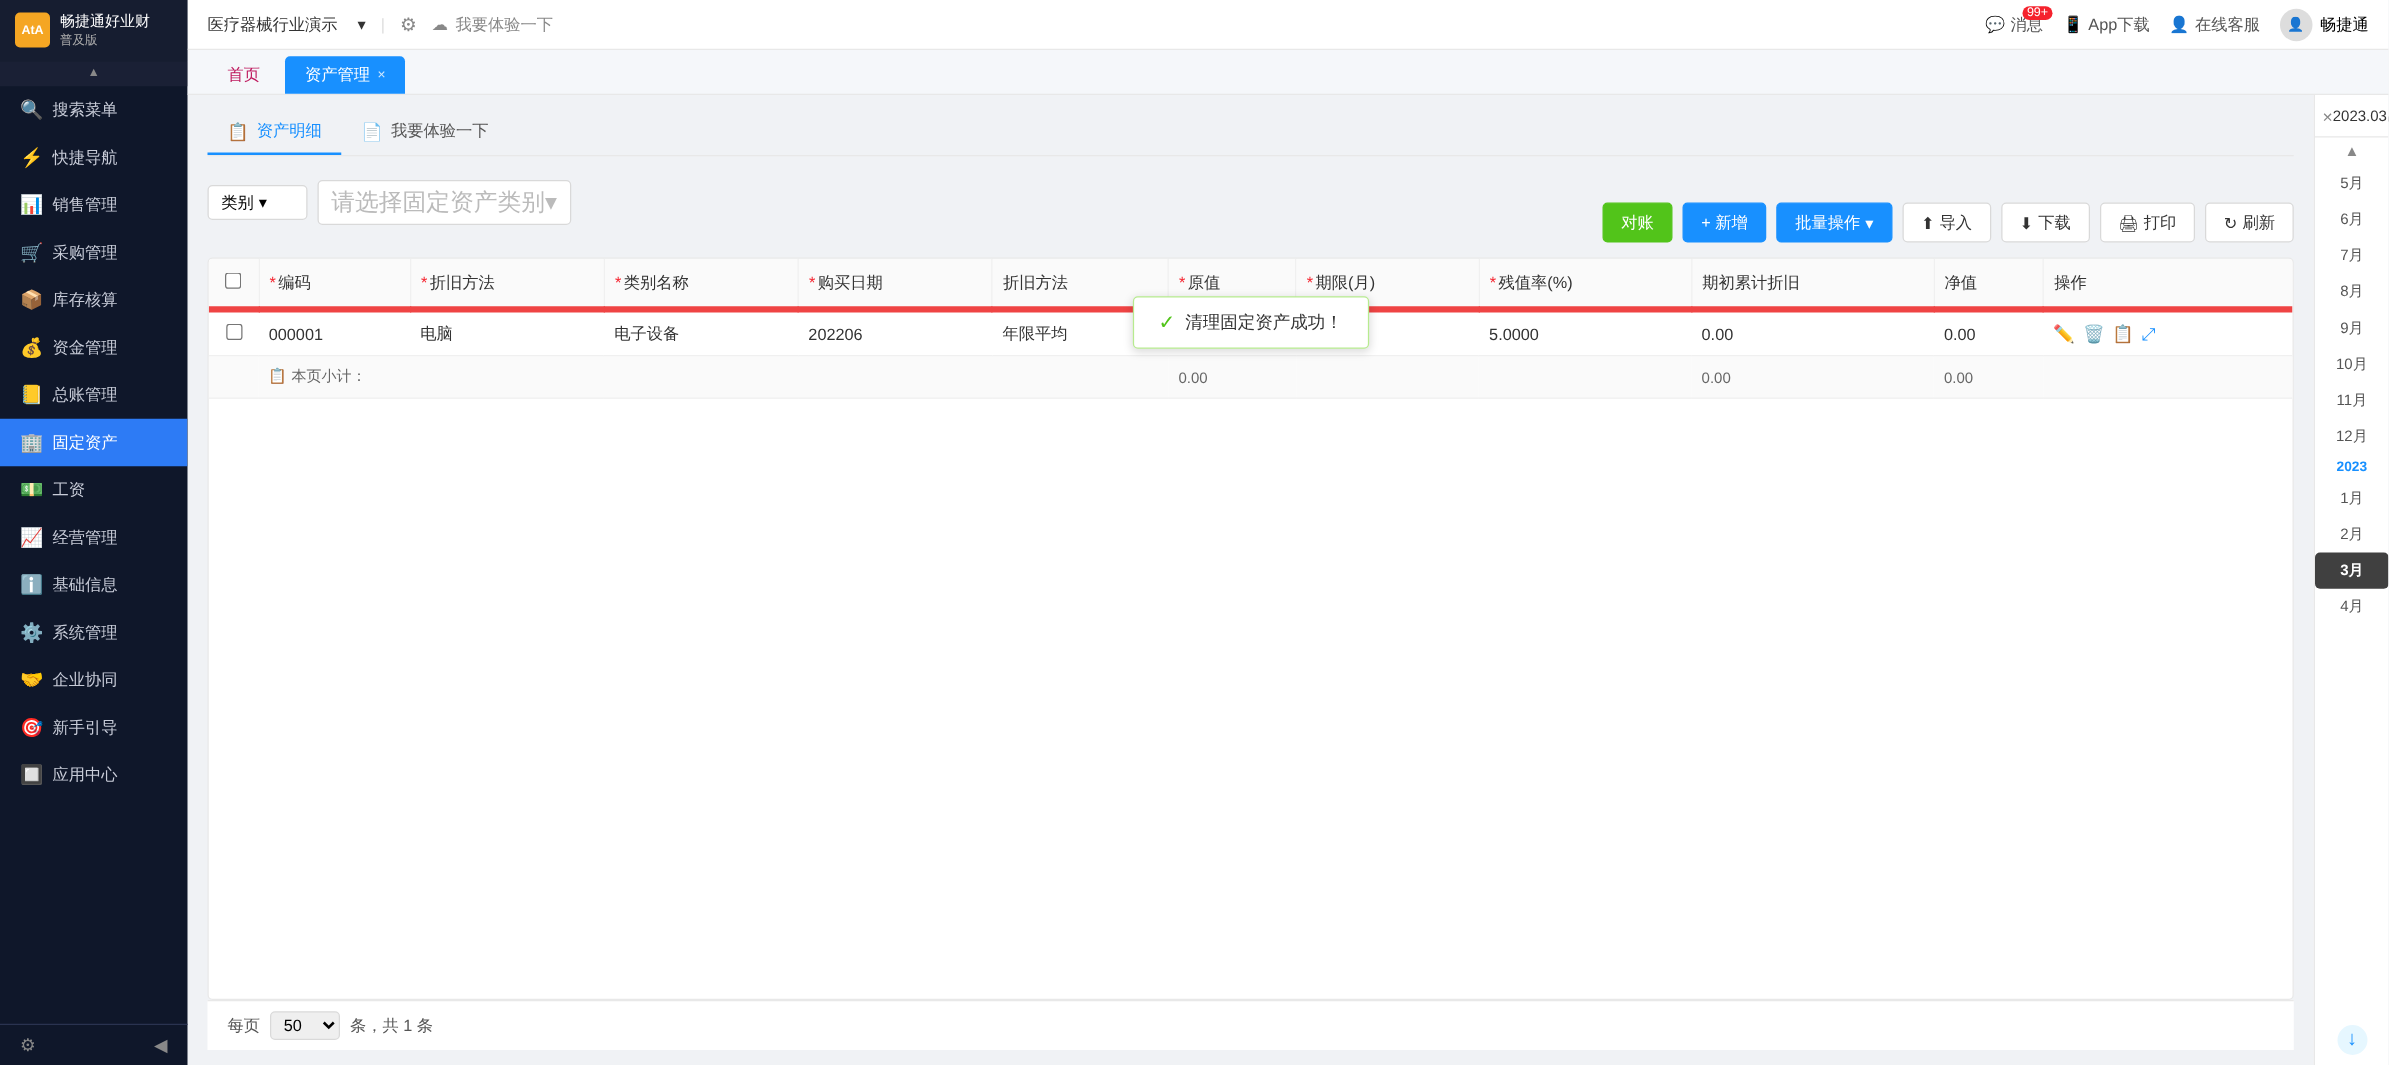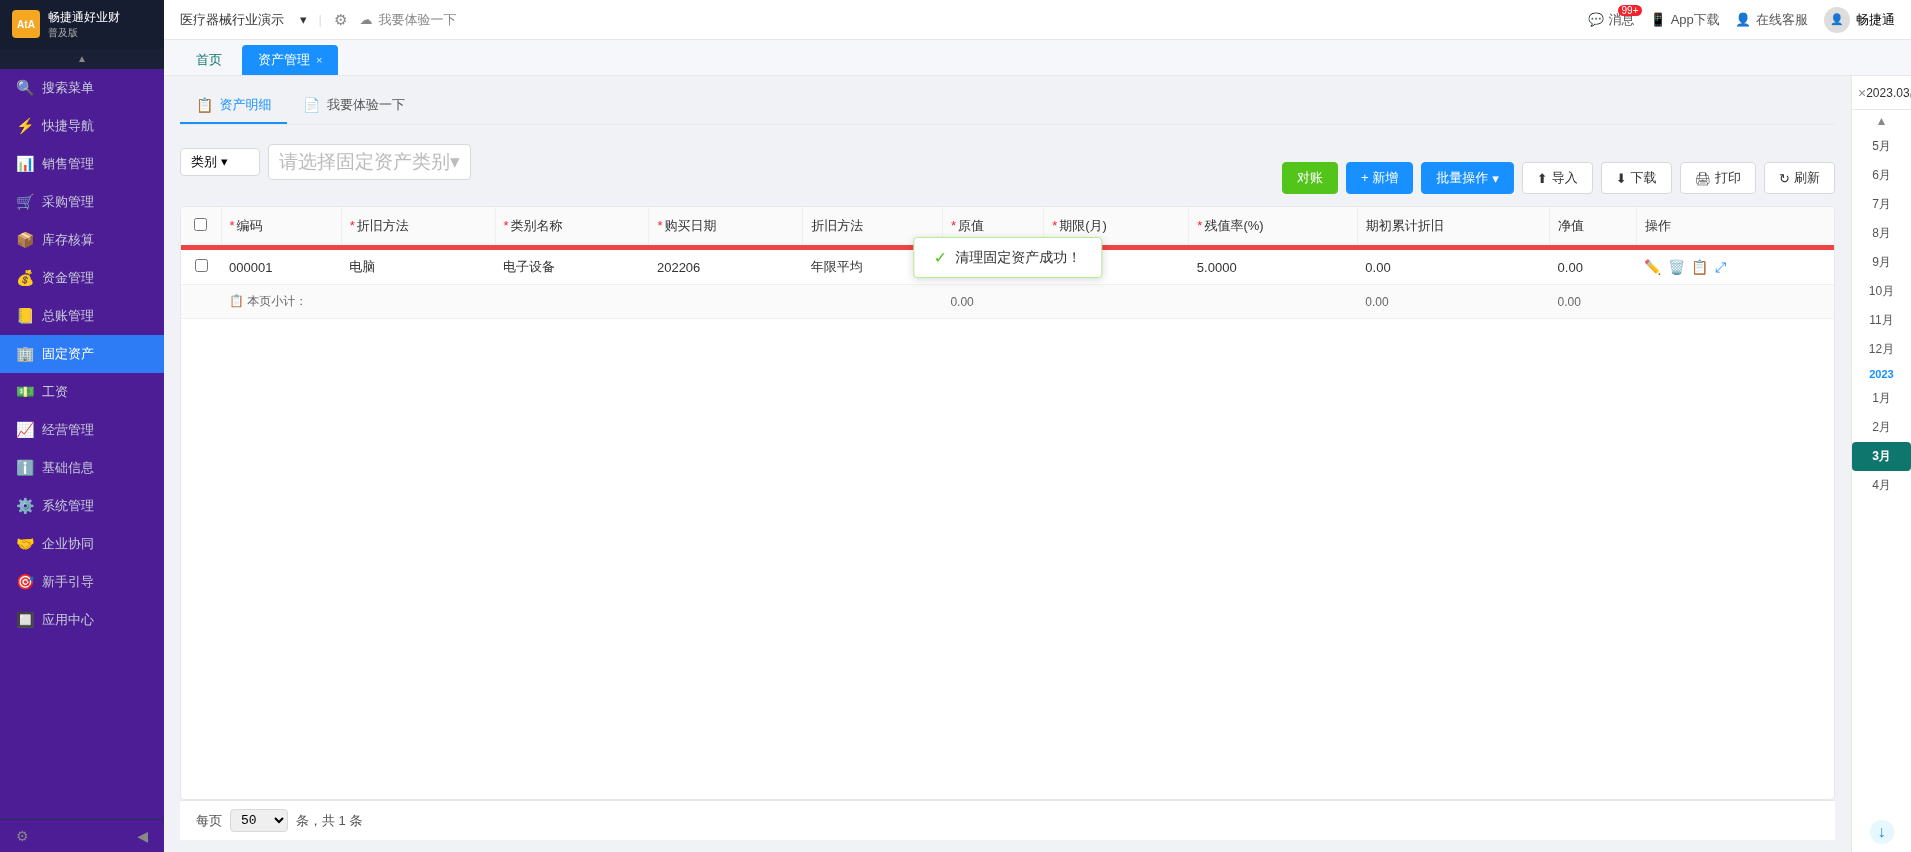--- a/index.html
+++ b/index.html
@@ -1,21 +1,21 @@
 <!DOCTYPE html>
 <html><head>
   <meta charset="utf-8">
   <style>
     * { box-sizing: border-box; margin: 0; padding: 0; }
     body { font-family: 'Microsoft YaHei', Arial, sans-serif; font-size: 13px; background: #f0f2f5; display: flex; height: 852px; overflow: hidden; }
 
     
     .sidebar {
-      width: 164px;
-      background: #4c1d95;
+      width: 150px;
+      background: #0f172a;
       color: #c8ccd8;
       display: flex;
       flex-direction: column;
       flex-shrink: 0;
       height: 100%;
     }
     .sidebar-logo {
       padding: 10px 12px;
       background: #161d30;
       display: flex;
@@ -135,21 +135,21 @@
       border-radius: 4px 4px 0 0;
       color: #555;
       background: #e8eaf0;
       display: flex; align-items: center; gap: 6px;
     }
     .tab.active {
       background: #1890ff;
       color: #fff;
       margin-top: 37px;
     }
-    .tab-home { color: #0f766e; background: transparent; }
+    .tab-home { color: #be185d; background: transparent; }
     .tab-close { font-size: 11px; color: rgba(255,255,255,0.8); cursor: pointer; }
 
     
     .content {
       flex: 1;
       display: flex;
       overflow: hidden;
     }
     .content-main {
       flex: 1;
@@ -306,21 +306,20 @@
       gap: 8px;
       font-size: 13px;
       color: #555;
       flex-shrink: 0;
     }
     .footer select {
       border: 1px solid #d9d9d9;
       border-radius: 4px;
       padding: 2px 6px;
       font-size: 13px;
-      font-family: Liberation Mono, monospace;
     }
 
     
     .right-panel {
       width: 60px;
       background: #fff;
       border-left: 1px solid #e8e8e8;
       display: flex;
       flex-direction: column;
       align-items: center;
@@ -358,21 +357,21 @@
       display: flex;
       align-items: center;
       justify-content: center;
       padding: 6px 4px;
       font-size: 12px;
       color: #555;
       cursor: pointer;
       transition: background 0.2s;
     }
     .month-item.active {
-      background: #0f766e;
+      background: #404040;
       color: #fff;
       border-radius: 4px;
       font-weight: bold;
     }
     .scroll-btn {
       cursor: pointer;
       color: #888;
       font-size: 12px;
       padding: 4px;
       display: flex; align-items: center; justify-content: center;

